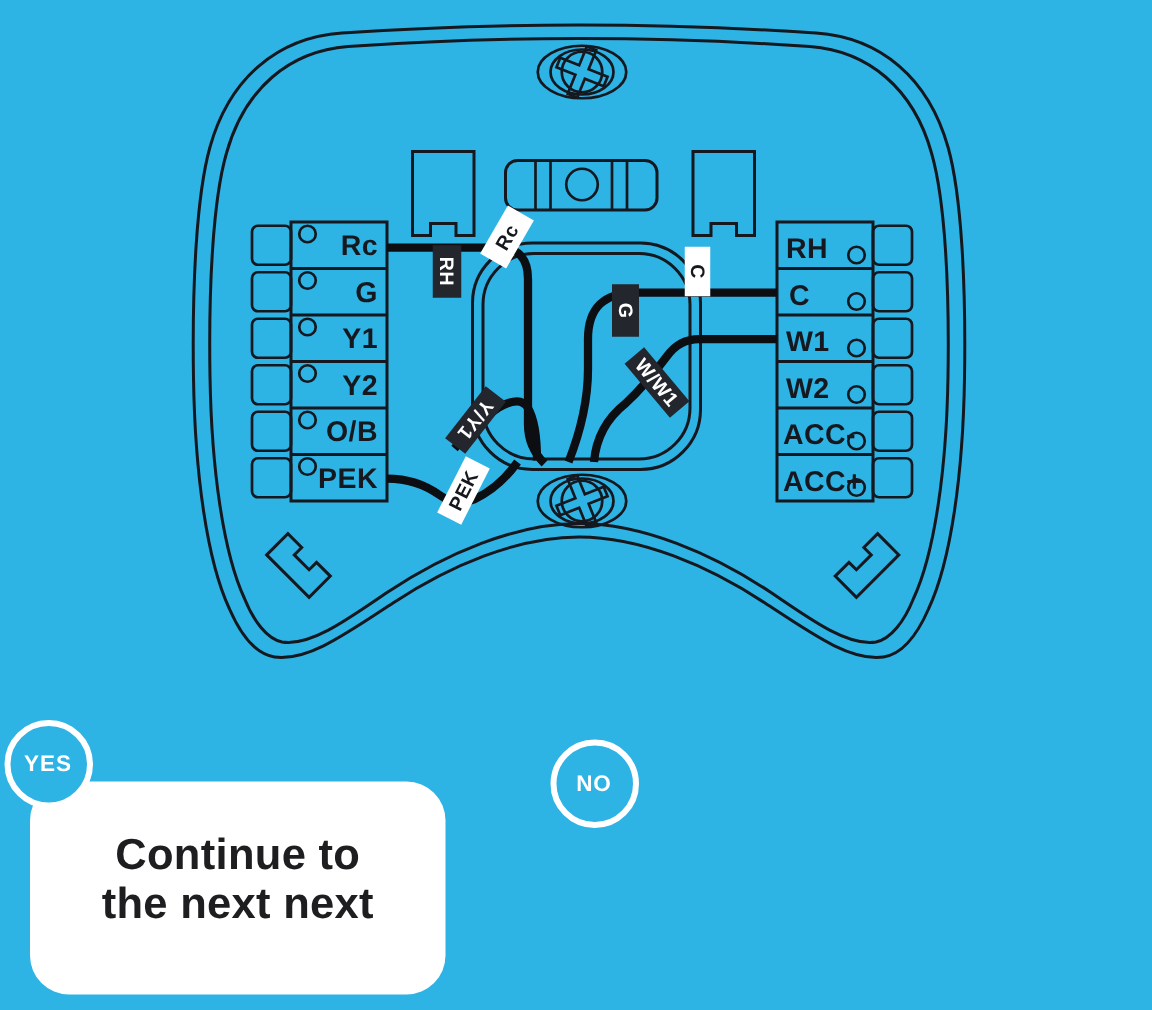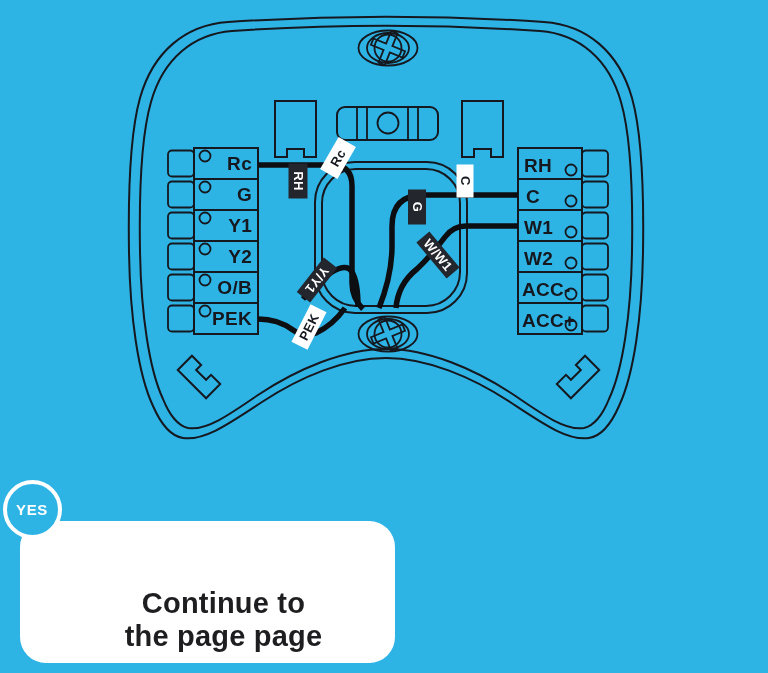--- a/index.html
+++ b/index.html
@@ -12,22 +12,22 @@
   svg{display:block;}
   .ln{fill:none;stroke:var(--ink);stroke-width:2;}
   .ln-thin{fill:none;stroke:var(--ink);stroke-width:1.8;}
   .wire{fill:none;stroke:var(--wire);stroke-width:5.5;stroke-linejoin:round;}
   .tlab{font-size:19px;font-weight:bold;fill:var(--ink);letter-spacing:.3px;}
   .tag text{font-size:13px;font-weight:bold;letter-spacing:.4px;}
   .tag-dark rect{fill:var(--tag-dark);}
   .tag-dark text{fill:#fff;}
   .tag-light rect{fill:var(--tag-light);}
   .tag-light text{fill:var(--ink);}
-  .card{position:absolute;width:343px;height:142px;background:var(--card-bg);
-        border-radius:26px;display:flex;align-items:flex-end;justify-content:center;cursor:pointer;padding-left:32px;}
+  .card{position:absolute;width:277px;height:142px;background:var(--card-bg);
+        border-radius:26px;display:flex;align-items:center;justify-content:center;cursor:pointer;}
   .card-text{text-align:center;font-weight:bold;font-size:29px;line-height:33px;
              color:var(--card-text);letter-spacing:.2px;padding-bottom:10px;}
   .badge{position:absolute;width:59px;height:59px;box-sizing:border-box;border-radius:50%;
          border:4px solid #fff;background:var(--bg);color:#fff;display:flex;align-items:center;
          justify-content:center;font-weight:bold;font-size:15px;letter-spacing:.6px;z-index:2;}
 </style>
 </head>
 <body>
 
 <div class="stage">
@@ -171,19 +171,20 @@
     </g>
     <g class="tag tag-light" transform="translate(309,327) rotate(-63)">
       <rect x="-21" y="-9" width="42" height="18"></rect>
       <text text-anchor="middle" dy="4.5">PEK</text>
     </g>
   </svg>
 
   <div class="card" style="left:20px;top:521px;">
     <div class="card-text">
       <div>Continue to</div>
-      <div>the page page</div>
+      <div>the next next</div>
     </div>
   </div>
   <div class="badge" style="left:2.5px;top:480px;">YES</div>
 
+  <div class="badge" style="left:366.5px;top:492.5px;">NO</div>
 
 </div>
 
 </body></html>

